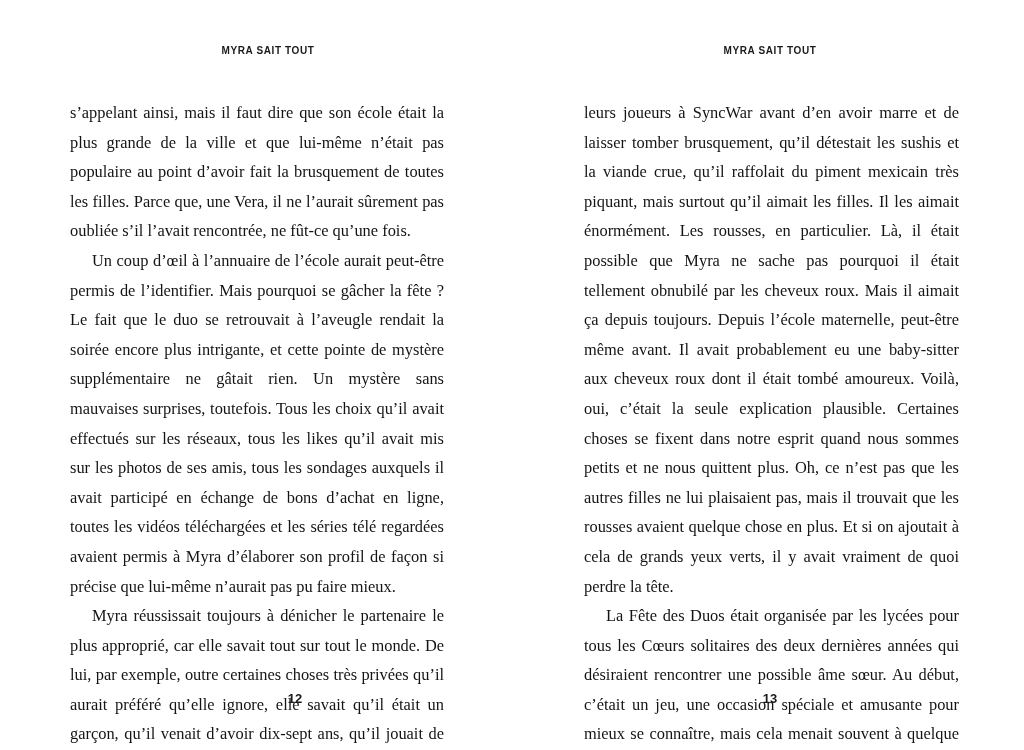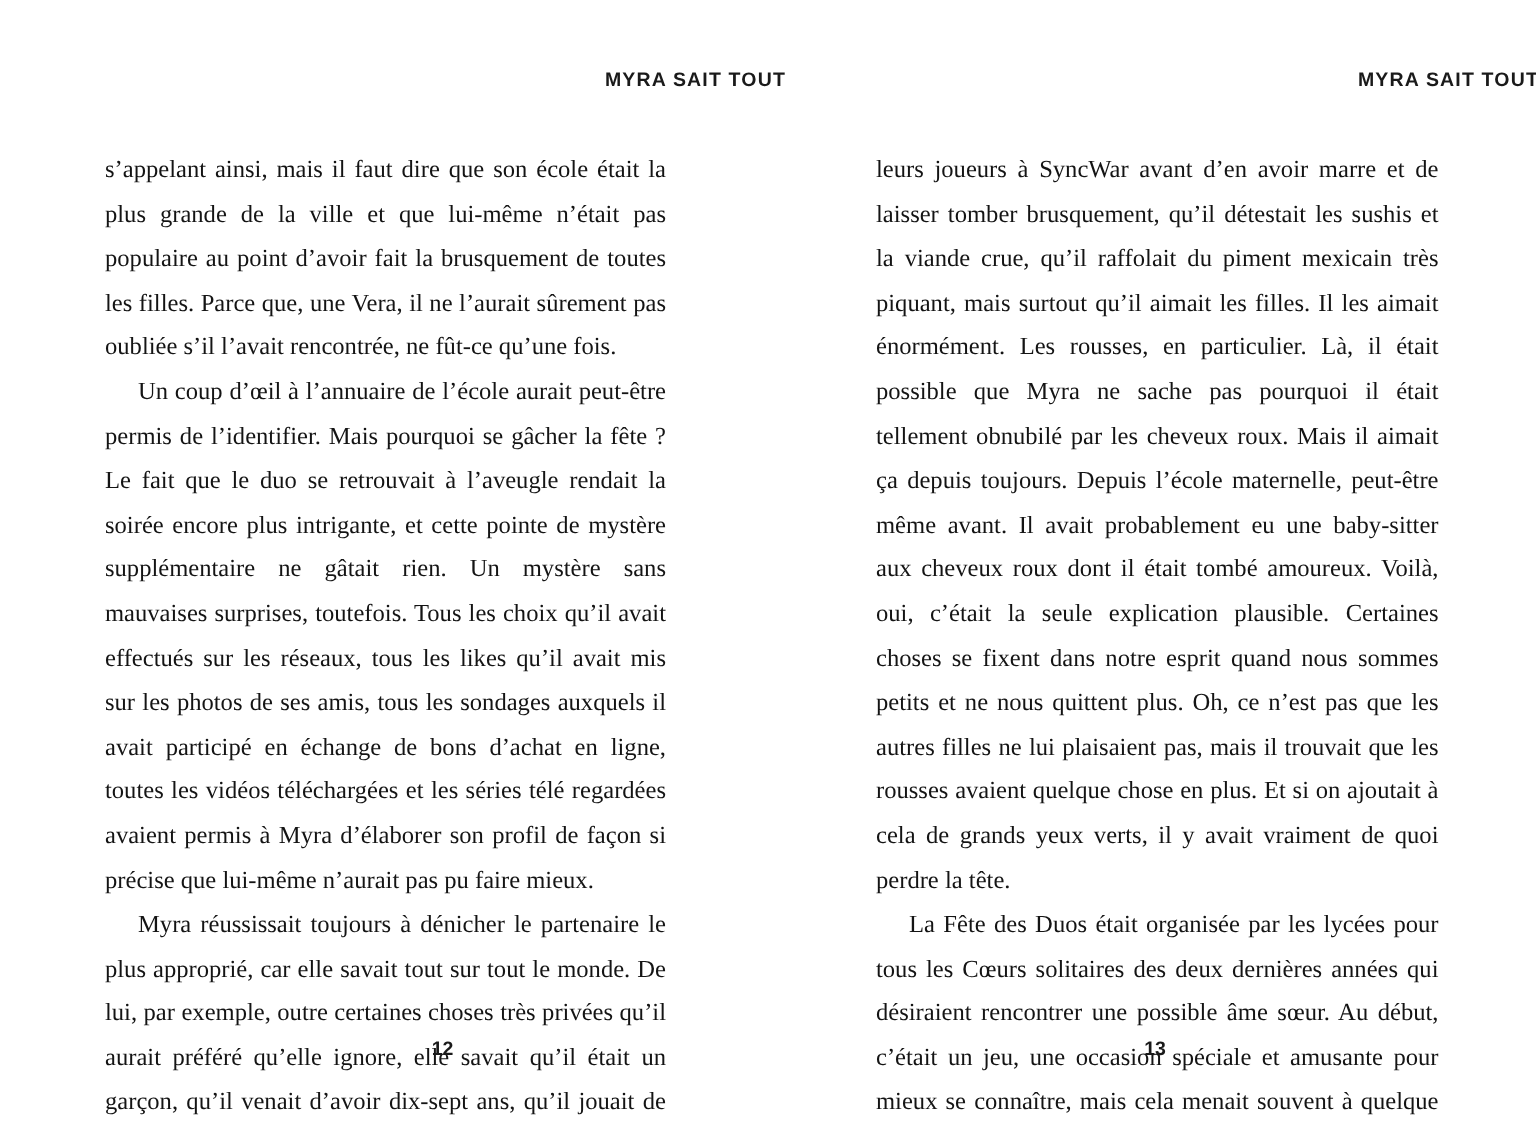--- a/index.html
+++ b/index.html
@@ -30,24 +30,24 @@
     box-sizing: border-box;
   }
   .page-left {
     padding: 0 0 0 0;
   }
   .running-head {
     position: absolute;
     top: 45px;
     left: 0;
     width: 512px;
-    text-align: right;
+    text-align: center;
     font-family: "Liberation Sans", sans-serif;
     font-weight: bold;
-    font-size: 13px;
+    font-size: 10px;
     letter-spacing: 0.06em;
     color: #1a1a1a;
   }
   .page-left .running-head {
     padding-left: 12px;
   }
   .page-right .running-head {
     padding-left: 2px;
   }
   .textblock {

